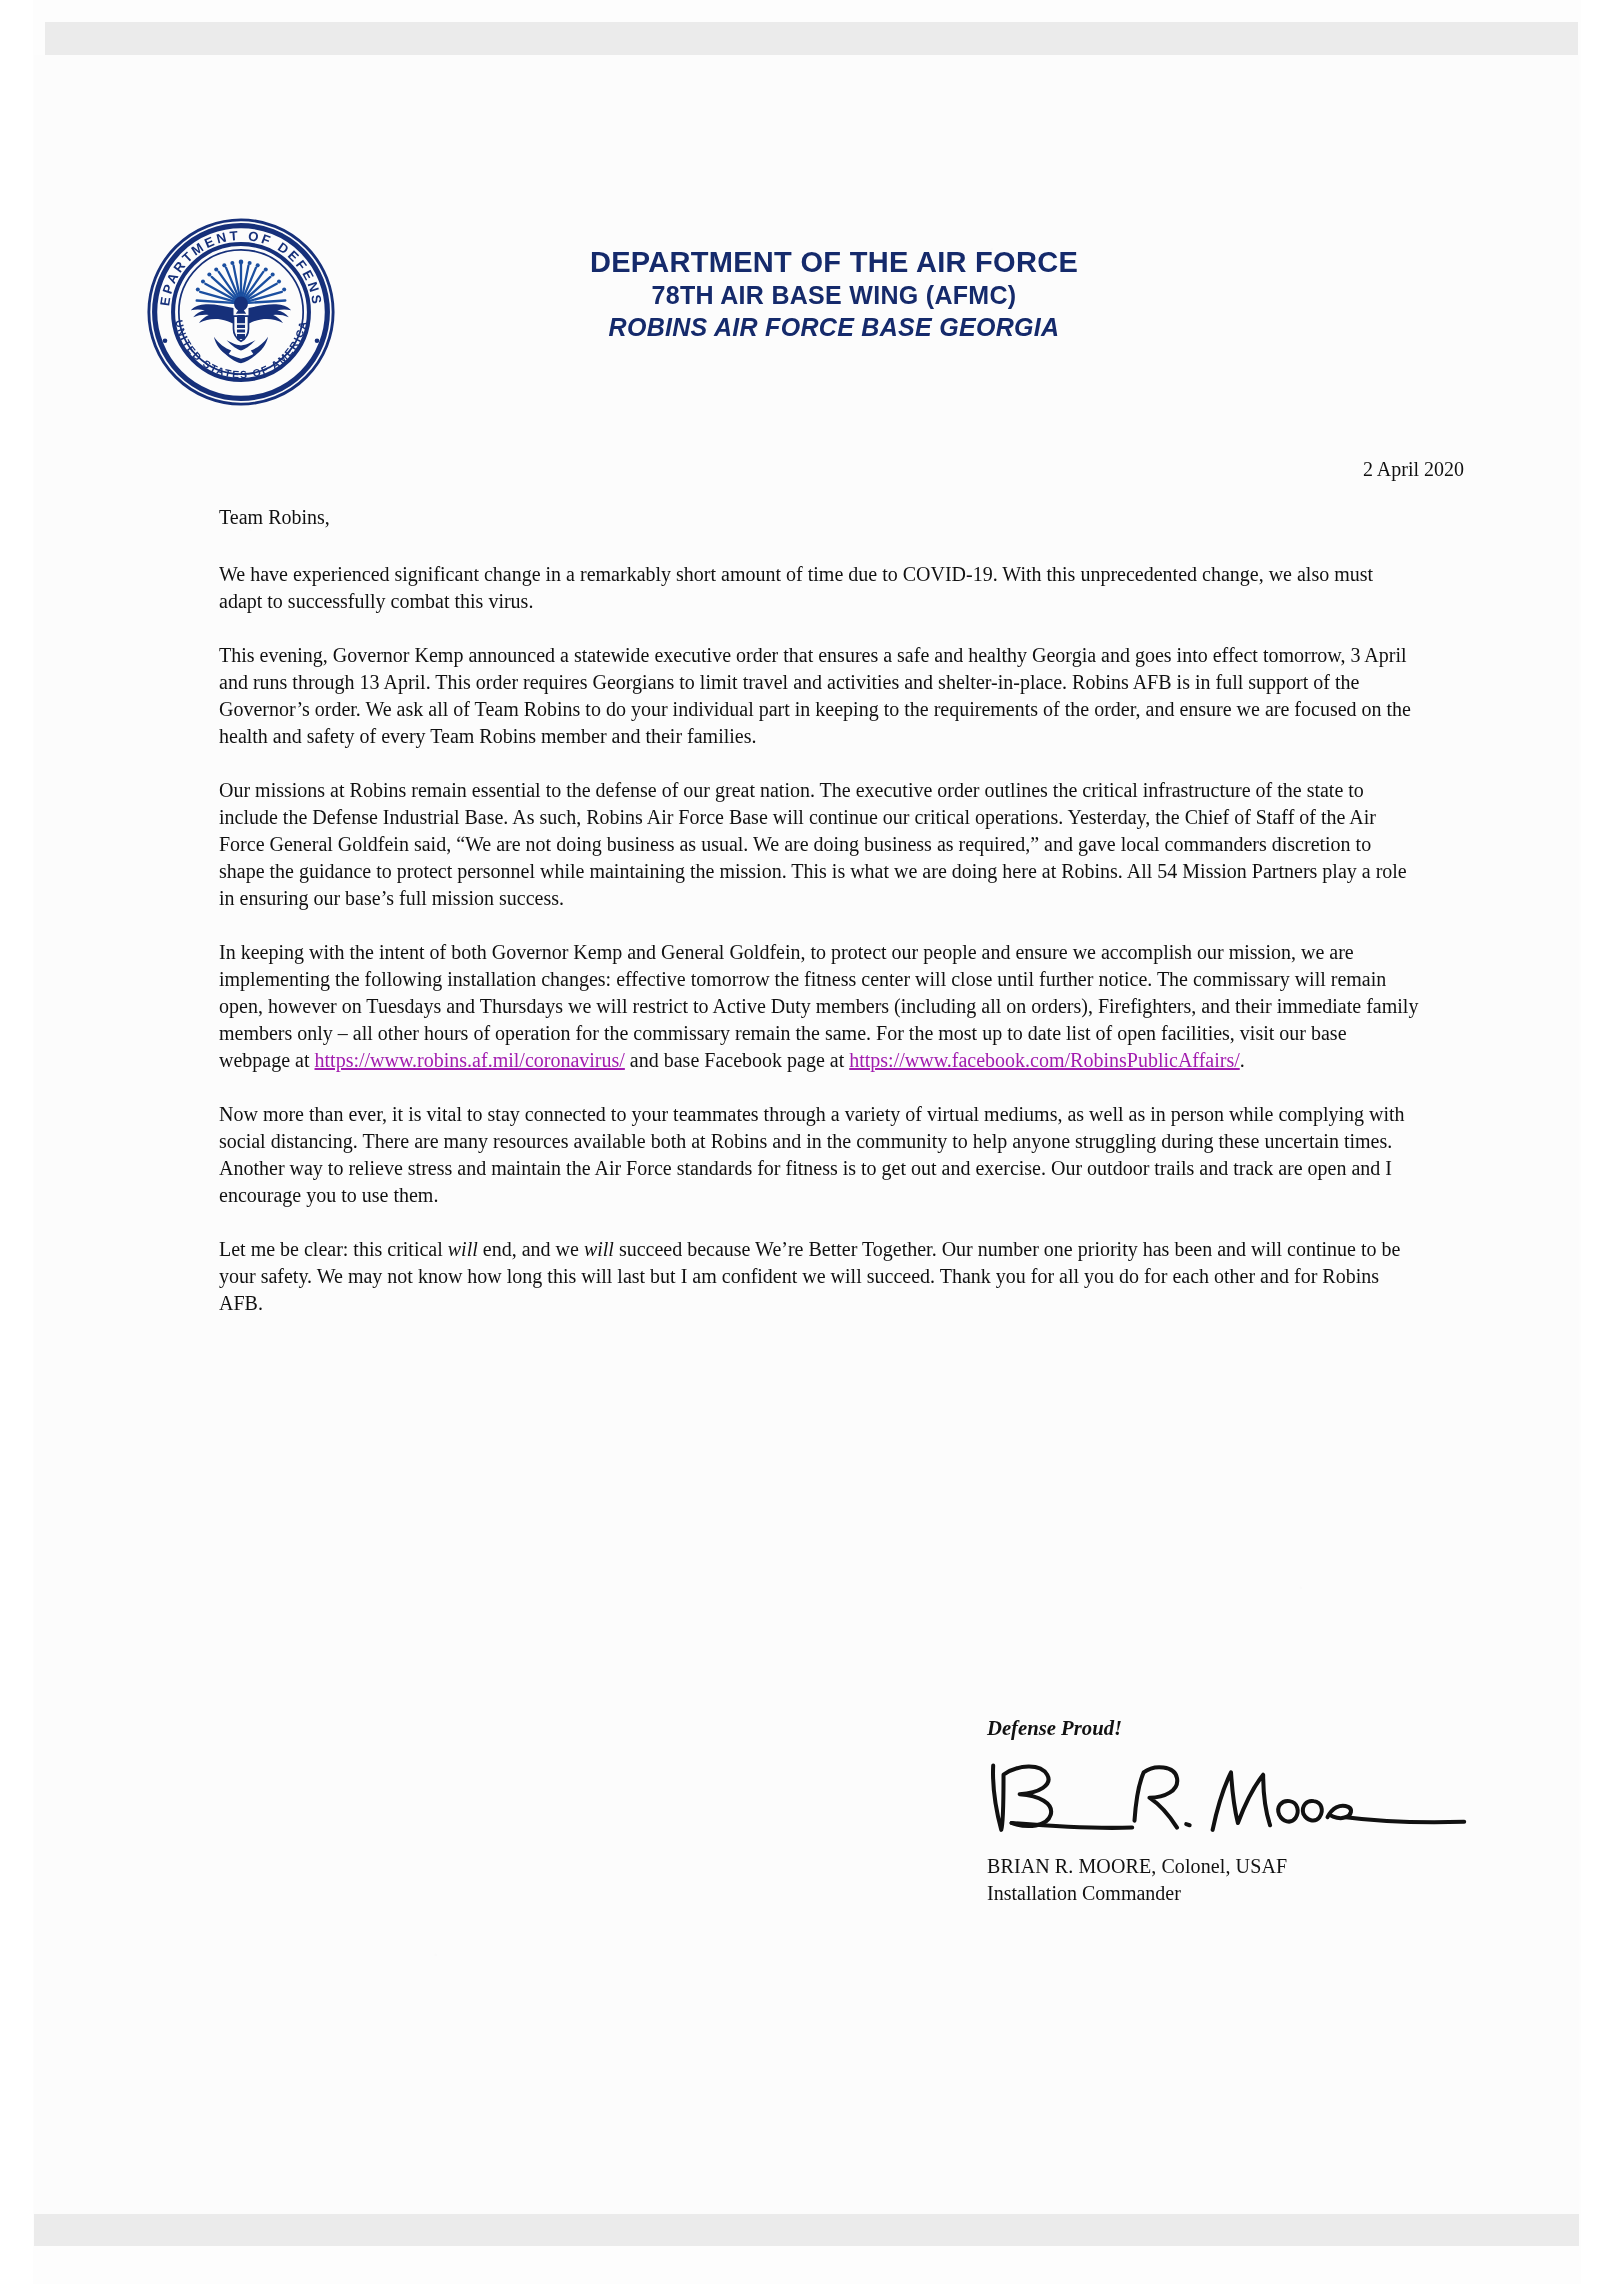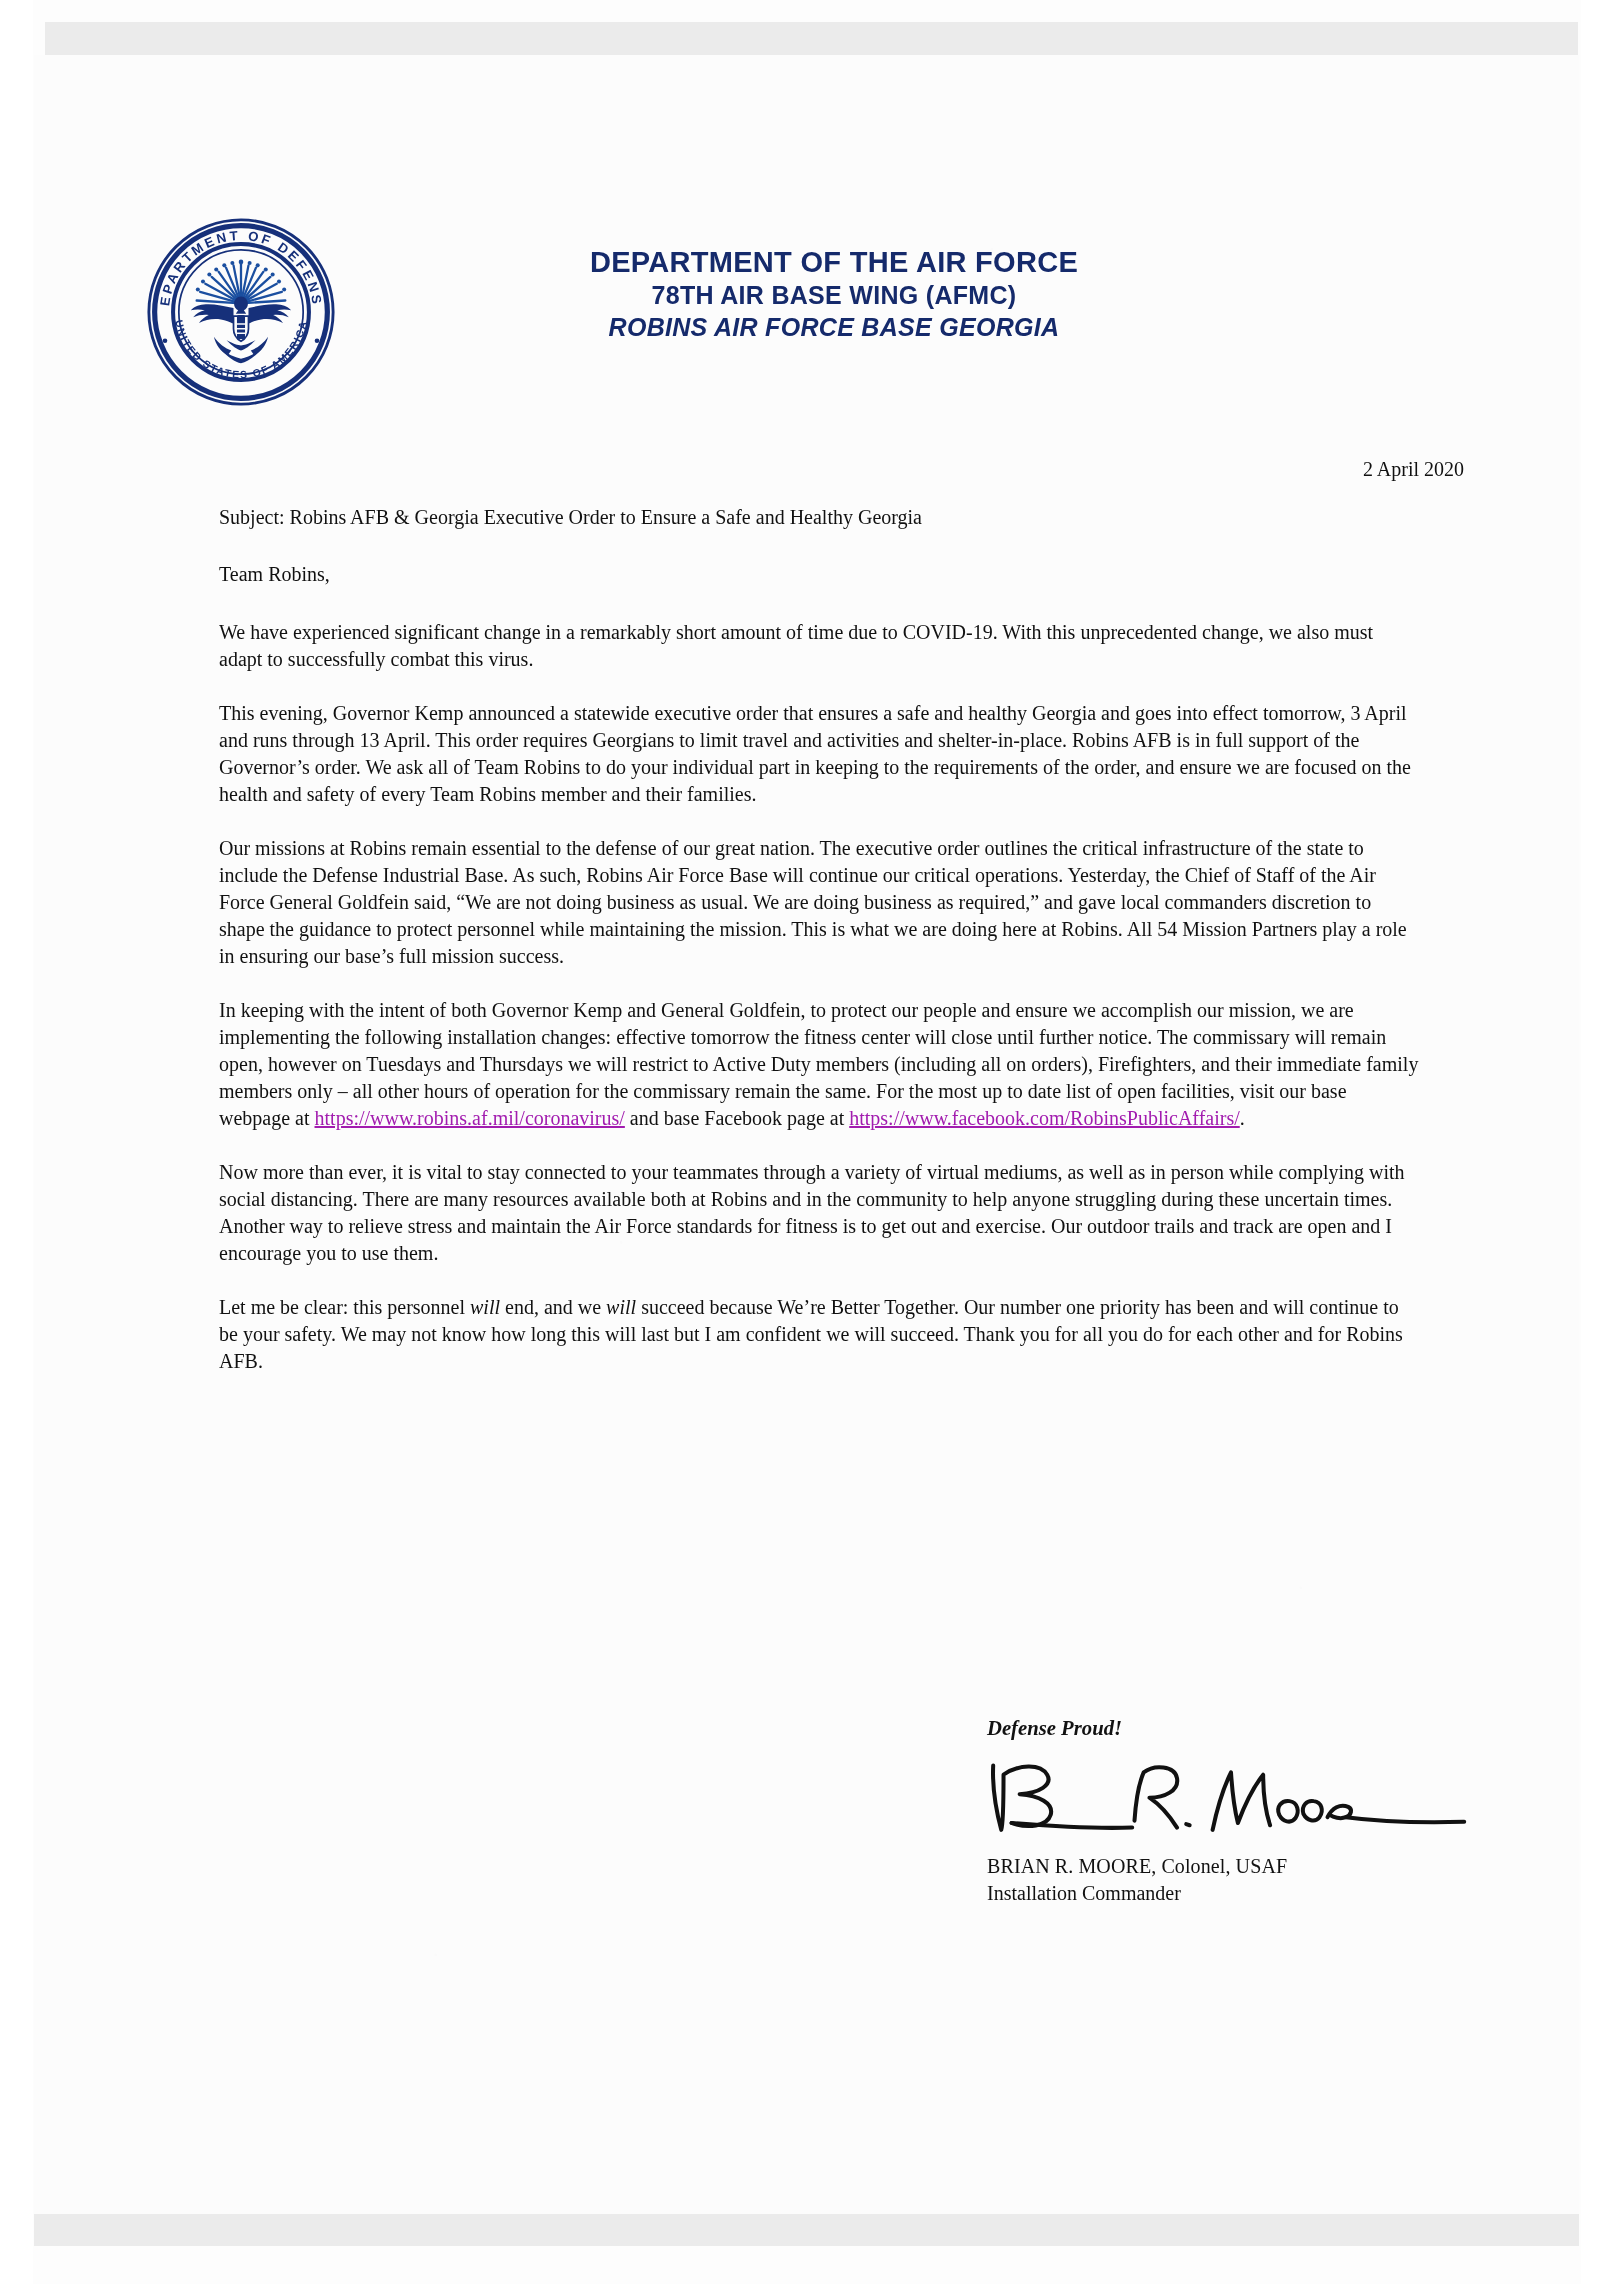--- a/index.html
+++ b/index.html
@@ -274,38 +274,37 @@
       </div>
     </div>
 
     <div class="doc-body">
 
       <div class="date-line">2 April 2020</div>
 
       <div class="content">
 
 
-        <div class="subject">Subject:  Robins AFB &amp; Georgia Executive Order to Ensure a Safe and Healthy Georgia</div>
 
         <div class="salutation">Team Robins,</div>
 
         <p class="para">We have experienced significant change in a remarkably short amount of time due to COVID-19.  With this unprecedented change, we also must adapt to successfully combat this virus.</p>
 
         <p class="para">This evening, Governor Kemp announced a statewide executive order that ensures a safe and healthy Georgia and goes into effect tomorrow, 3 April and runs through 13 April.  This order requires Georgians to limit travel and activities and shelter-in-place.  Robins AFB is in full support of the Governor’s order.  We ask all of Team Robins to do your individual part in keeping to the requirements of the order, and ensure we are focused on the health and safety of every Team Robins member and their families.</p>
 
         <p class="para">Our missions at Robins remain essential to the defense of our great nation. The executive order outlines the critical infrastructure of the state to include the Defense Industrial Base.  As such, Robins Air Force Base will continue our critical operations.  Yesterday, the Chief of Staff of the Air Force General Goldfein said, “We are not doing business as usual. We are doing business as required,” and gave local commanders discretion to shape the guidance to protect personnel while maintaining the mission.  This is what we are doing here at Robins. All 54 Mission Partners play a role in ensuring our base’s full mission success.</p>
 
         <p class="para">
           <span>In keeping with the intent of both Governor Kemp and General Goldfein, to protect our people and ensure we accomplish our mission, we are implementing the following installation changes: effective tomorrow the fitness center will close until further notice.  The commissary will remain open, however on Tuesdays and Thursdays we will restrict to Active Duty members (including all on orders), Firefighters, and their immediate family members only – all other hours of operation for the commissary remain the same.  For the most up to date list of open facilities, visit our base webpage at </span><a class="doc-link" href="#" title="https://www.robins.af.mil/coronavirus/">https://www.robins.af.mil/coronavirus/</a><span> and base Facebook page at </span><a class="doc-link" href="#" title="https://www.facebook.com/RobinsPublicAffairs/">https://www.facebook.com/RobinsPublicAffairs/</a><span>.</span>
         </p>
 
         <p class="para">Now more than ever, it is vital to stay connected to your teammates through a variety of virtual mediums, as well as in person while complying with social distancing.  There are many resources available both at Robins and in the community to help anyone struggling during these uncertain times.  Another way to relieve stress and maintain the Air Force standards for fitness is to get out and exercise.  Our outdoor trails and track are open and I encourage you to use them.</p>
 
         <p class="para">
-          <span>Let me be clear: this personnel </span><em>will</em><span> end, and we </span><em>will</em><span> succeed because We’re Better Together.  Our number one priority has been and will continue to be your safety.  We may not know how long this will last but I am confident we will succeed.  Thank you for all you do for each other and for Robins AFB.</span>
+          <span>Let me be clear: this critical </span><em>will</em><span> end, and we </span><em>will</em><span> succeed because We’re Better Together.  Our number one priority has been and will continue to be your safety.  We may not know how long this will last but I am confident we will succeed.  Thank you for all you do for each other and for Robins AFB.</span>
         </p>
       </div>
 
       <div class="closing">
         <div class="robins-proud">Defense Proud!</div>
 
         <div class="signature">
           <svg viewBox="0 0 860 170" xmlns="http://www.w3.org/2000/svg">
             <g fill="none" stroke="#111111" stroke-width="7" stroke-linecap="round" stroke-linejoin="round">
 

